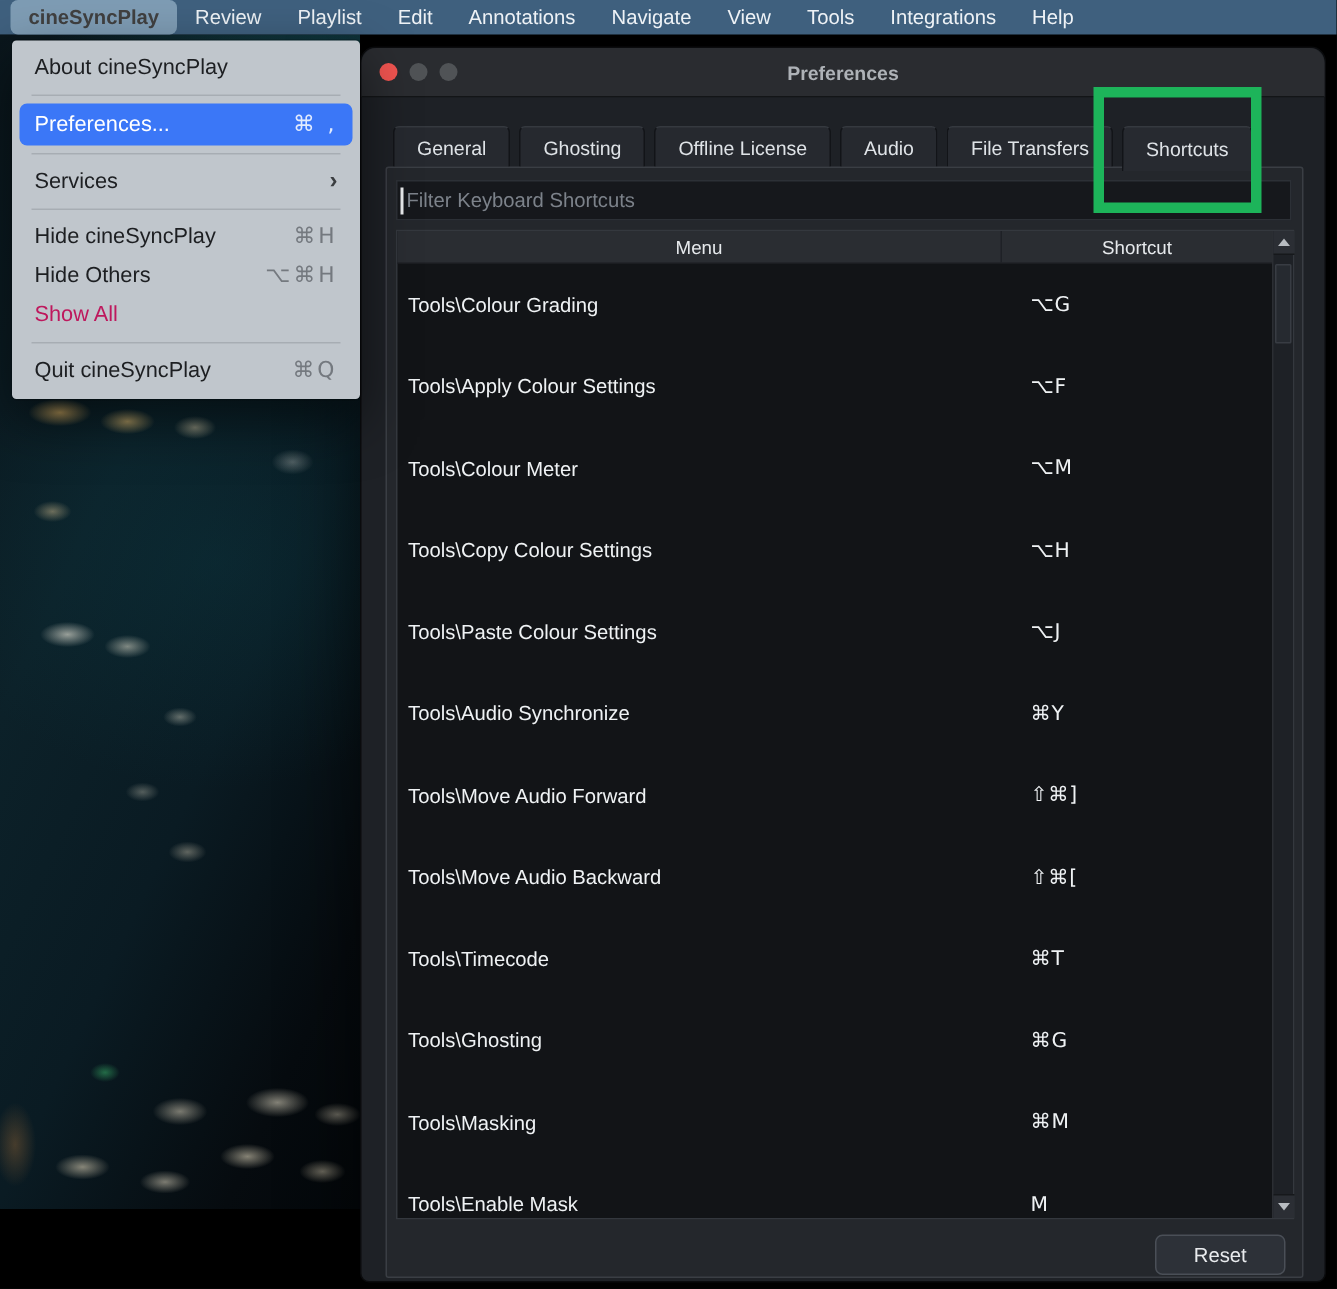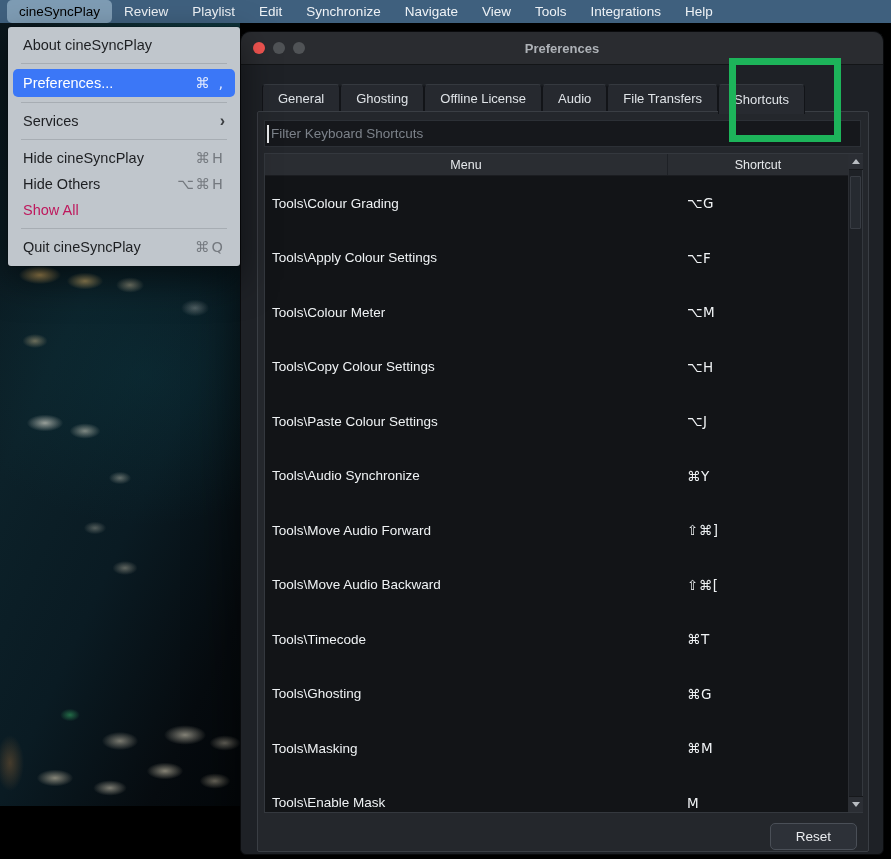--- a/index.html
+++ b/index.html
@@ -52,21 +52,21 @@
       radial-gradient(260px 200px at 60% 45%,rgba(12,60,70,.35),transparent 75%),
       linear-gradient(115deg,#0a161c 0%,#0c2129 35%,#0a1b23 60%,#060b0f 85%,#03070a 100%);}
   .right-strip{position:absolute;right:0;top:23px;width:8px;height:836px;z-index:1;
     background:linear-gradient(180deg,#0b2d33 0%,#0e3d45 22%,#0c3теа3b 40%,#0c333b 45%,#0a272e 62%,#14191c 80%,#151014 88%,#3a1316 92%,#120c0e 97%,#000 100%);}
 
   
   .menubar{position:absolute;left:0;top:0;width:891px;height:23px;z-index:40;
     background:var(--menubar-bg);display:flex;align-items:center;padding-left:7px;
     font-size:13.5px;color:#eef2f6}
   .mb-item{padding:2px 12px;border-radius:5px;line-height:19px;white-space:nowrap}
-  .mb-item.active{background:var(--menubar-highlight);font-weight:normal;color:#000000}
+  .mb-item.active{background:var(--menubar-highlight);font-weight:bold;color:#404040}
 
   
   .app-menu{position:absolute;left:8px;top:27px;width:232px;z-index:50;
     background:var(--menu-panel-bg);border-radius:3px;padding:5px 0 6px 0;
     box-shadow:0 14px 36px rgba(0,0,0,.55),0 0 0 1px rgba(0,0,0,.15);
     font-size:14.5px;color:#1d1f22}
   .menu-item{height:26px;display:flex;align-items:center;margin:0 5px;
     padding:0 10px;border-radius:5px}
   .menu-item .mi-label{flex:1}
   .menu-item .mi-short{color:#74797f;letter-spacing:2px}
@@ -83,21 +83,21 @@
   .titlebar{position:absolute;left:0;top:0;width:100%;height:33px;
     background:var(--titlebar-bg);border-radius:10px 10px 0 0;
     border-bottom:1px solid #131517;display:flex;align-items:center}
   .traffic{display:flex;gap:8px;margin-left:12px}
   .tl{width:12px;height:12px;border-radius:50%}
   .tl.red{background:var(--traffic-red)}
   .tl.gray{background:#505356}
   .win-title{position:absolute;left:0;right:0;text-align:center;
     color:#aeb2b7;font-weight:bold;font-size:13px;pointer-events:none}
 
-  .tabbar{position:absolute;left:21px;top:52px;display:flex;height:28px}
+  .tabbar{position:absolute;left:21px;top:52px;display:flex;gap:6px;height:28px}
   .tab{background:#26292f;border:1px solid #121418;border-top-color:#35393f;
     border-radius:4px 4px 0 0;color:#dfe3e7;font-size:13px;
     padding:0 15px;display:flex;align-items:center;white-space:nowrap}
   .tab.active{height:30px;border-bottom:none;z-index:3;background:#272a30}
 
   .pane{position:absolute;left:16px;top:79px;width:612px;height:741px;
     background:var(--pane-bg);border:1px solid #3a3e44;border-radius:2px;z-index:2}
 
   .filter-box{position:absolute;left:6px;top:8px;width:597px;height:27px;
     background:#16181c;border:1px solid #2c3036}
@@ -239,21 +239,21 @@
 
     <button class="reset">Reset</button>
   </div>
 </div>
 
 <div class="menubar">
   <span class="mb-item active">cineSyncPlay</span>
   <span class="mb-item">Review</span>
   <span class="mb-item">Playlist</span>
   <span class="mb-item">Edit</span>
-  <span class="mb-item">Synchronize</span>
+  <span class="mb-item">Annotations</span>
   <span class="mb-item">Navigate</span>
   <span class="mb-item">View</span>
   <span class="mb-item">Tools</span>
   <span class="mb-item">Integrations</span>
   <span class="mb-item">Help</span>
 </div>
 
 <div class="app-menu">
   <div class="menu-item">
     <span class="mi-label">About cineSyncPlay</span>

